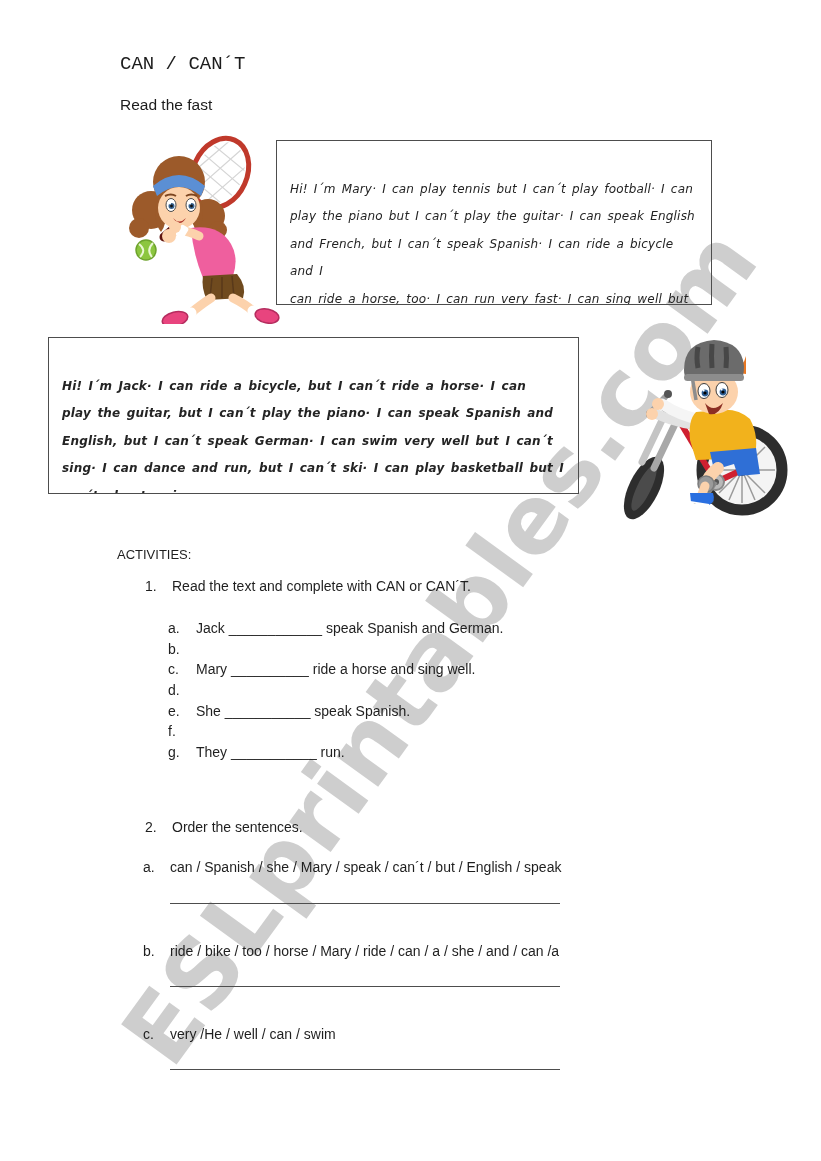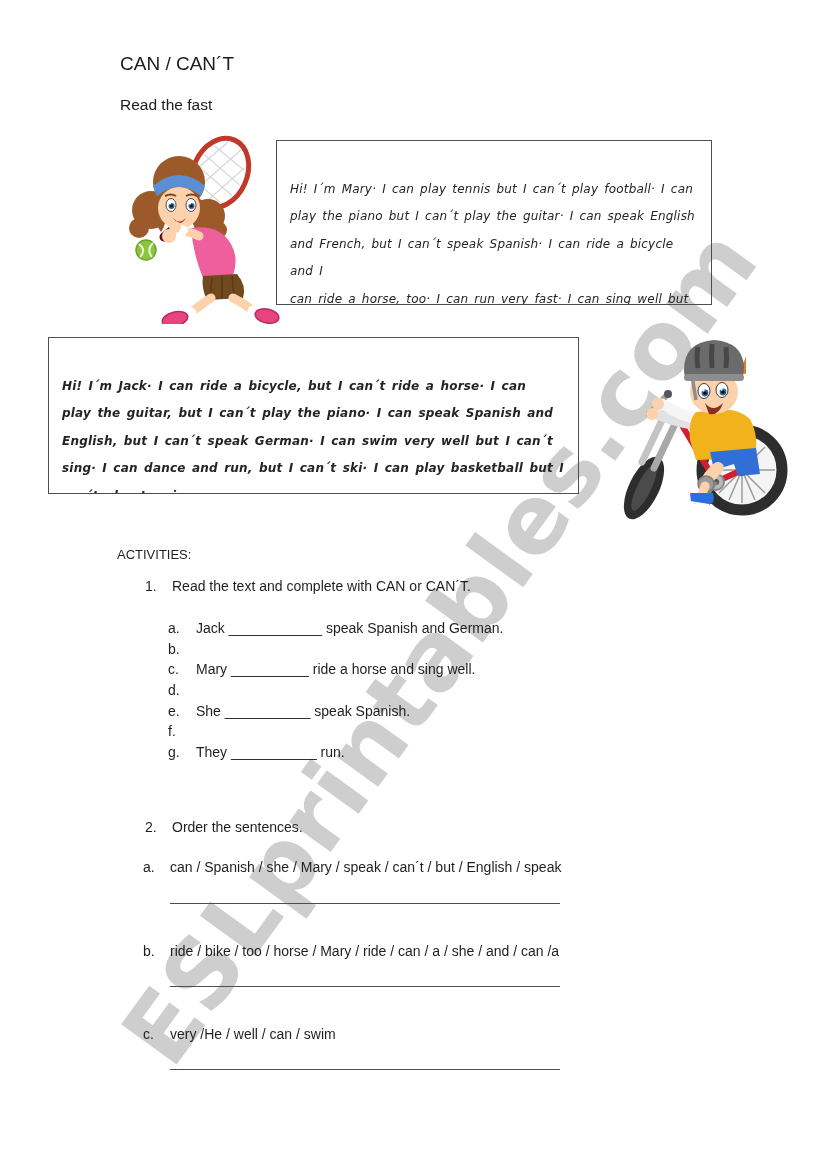--- a/index.html
+++ b/index.html
@@ -10,21 +10,21 @@
   .abs{position:absolute;}
   
   .watermark{
     position:absolute;left:-70px;top:592px;width:1020px;text-align:center;
     transform:rotate(-54deg);
     font-family:"DejaVu Sans",sans-serif;font-weight:bold;font-size:94px;
     color:rgba(158,158,158,0.5);letter-spacing:1px;z-index:1;white-space:nowrap;
     pointer-events:none;
   }
   .content{position:relative;z-index:2;}
-  .page-title{left:120px;top:53px;font-size:19px;color:#1c1c1c;}
+  .page-title{left:120px;top:53px;font-size:19px;color:#1c1c1c;font-family:Liberation Mono, monospace;}
   .page-subtitle{left:120px;top:96px;font-size:15.5px;color:#1c1c1c;}
   .textbox{
     border:1px solid #4d4d4d;box-sizing:border-box;background:transparent;
     font-family:"DejaVu Sans",sans-serif;font-style:italic;
     font-size:12px;line-height:27.5px;letter-spacing:0.2px;word-spacing:2px;
     color:#242424;padding:7px 13px;white-space:pre-line;overflow:hidden;
   }
   .box-mary{left:276px;top:140px;width:436px;height:165px;}
   .box-jack{left:48px;top:337px;width:531px;height:157px;font-weight:bold;}
   .illu{z-index:2;}

